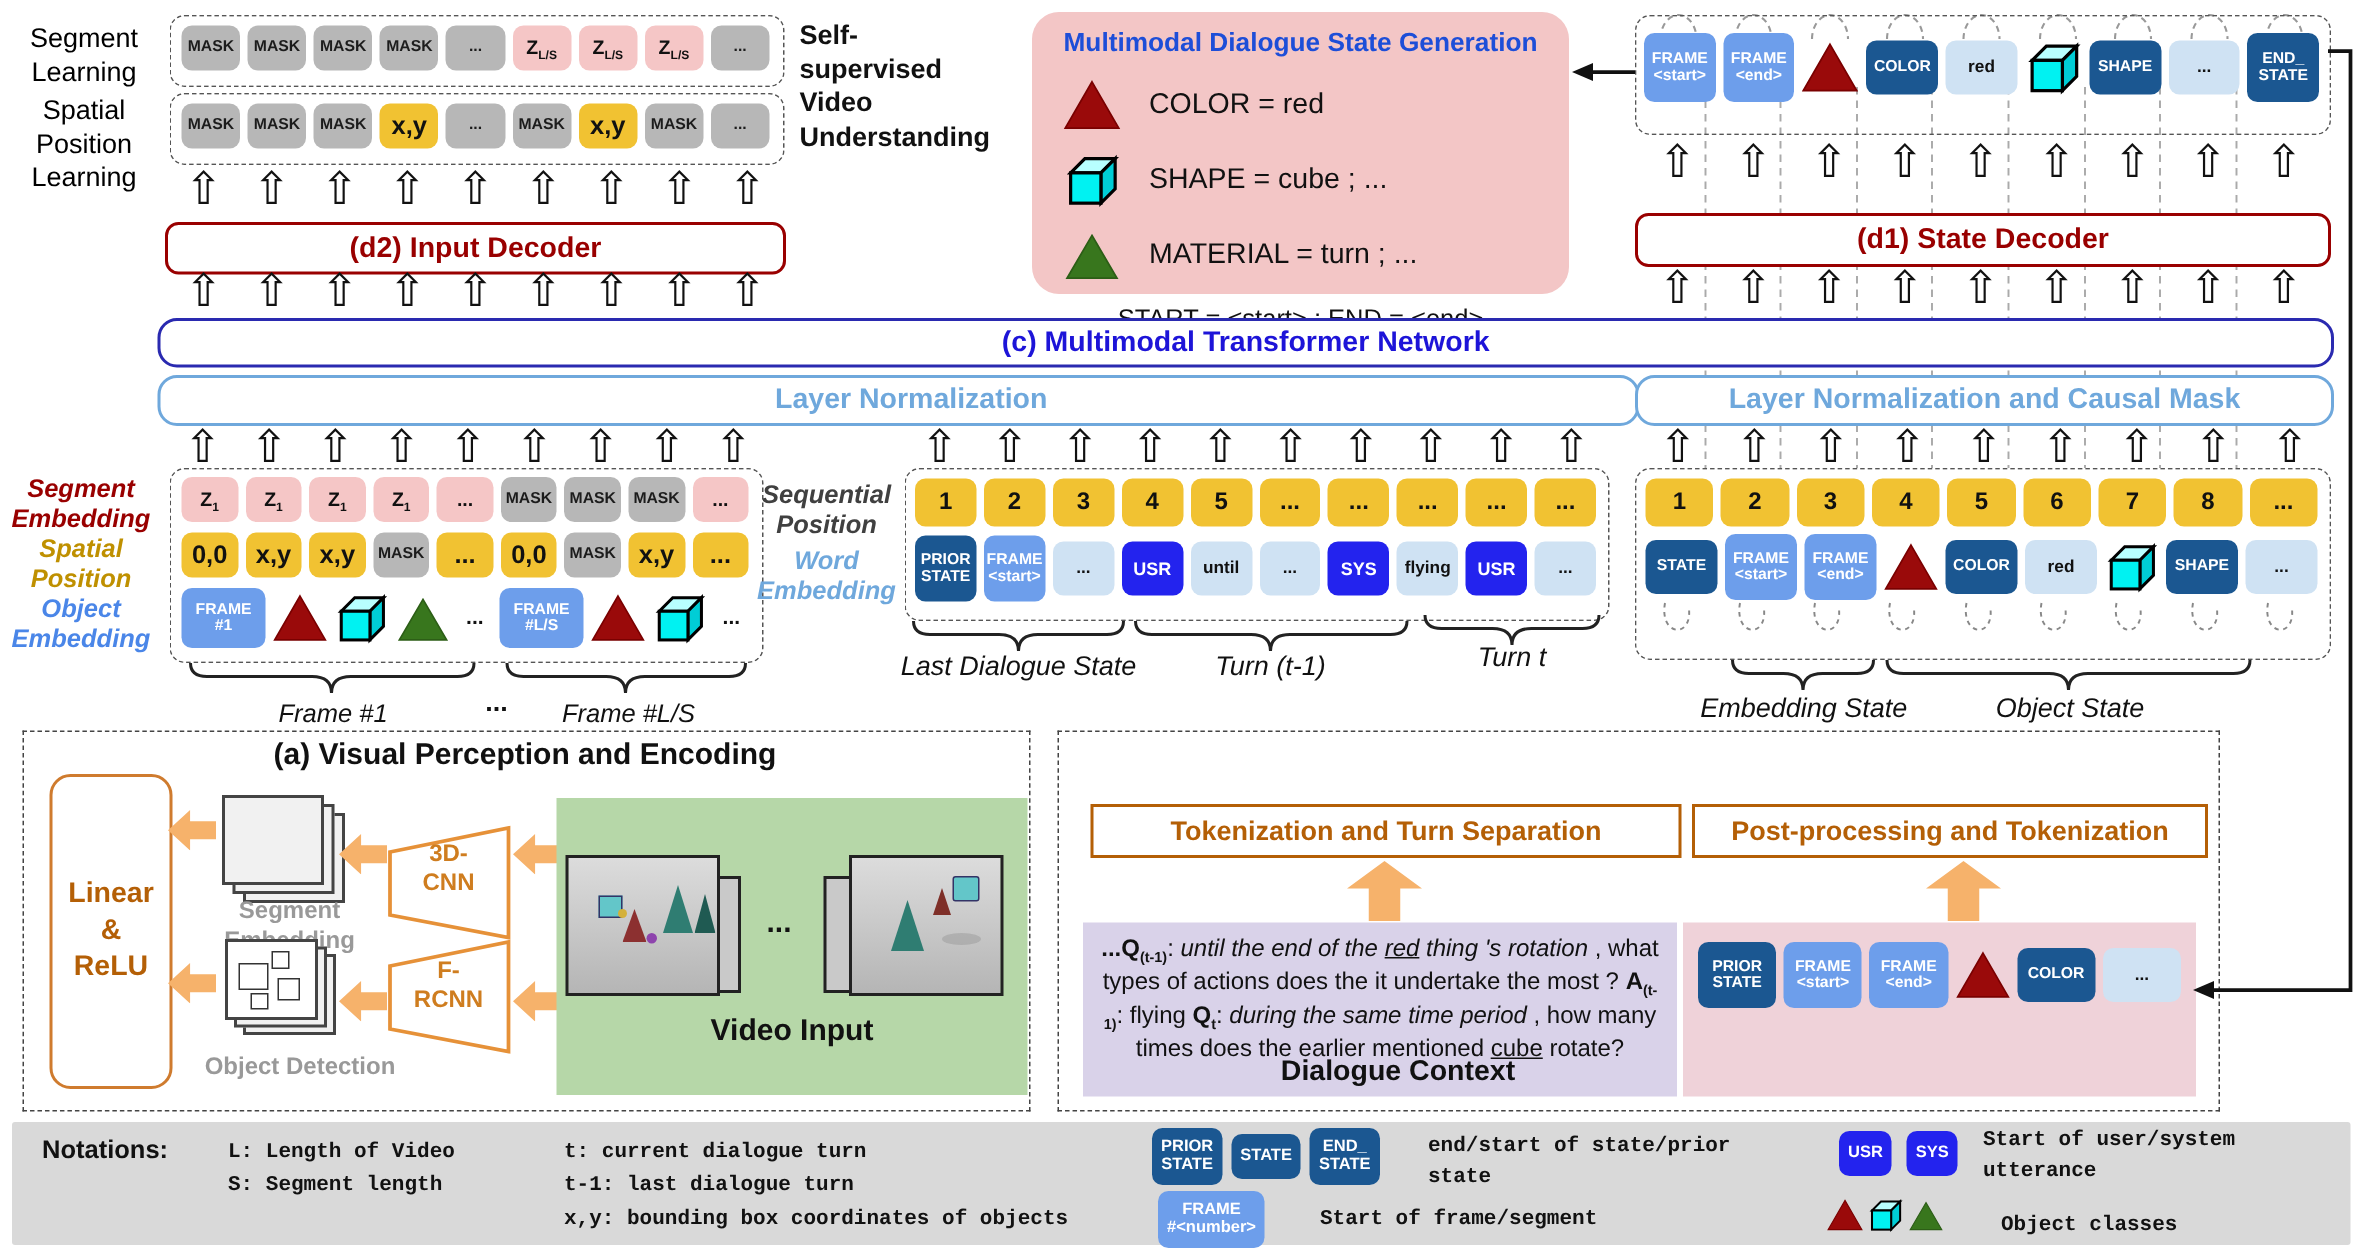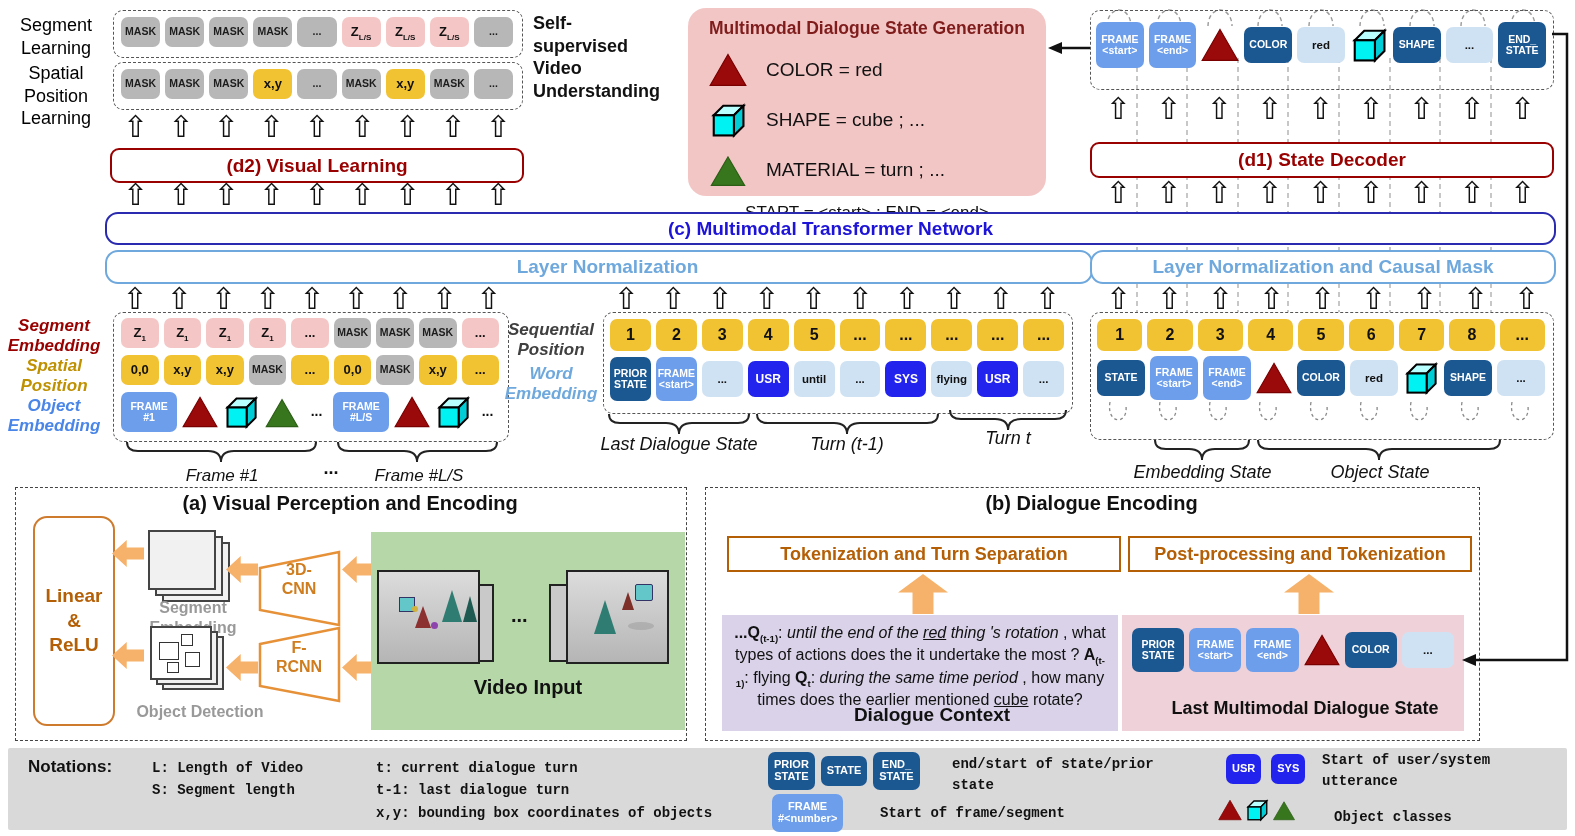--- a/index.html
+++ b/index.html
@@ -18,21 +18,21 @@
         display:flex;align-items:center;justify-content:center;font-weight:bold;font-size:19px;color:#1d14d8;}
   .lnbar{position:absolute;border:2px solid #6fa8dc;border-radius:13px;background:#fff;
          display:flex;align-items:center;justify-content:center;font-weight:bold;font-size:19px;color:#6fa8dc;}
   
   .trow{position:absolute;display:flex;gap:5px;align-items:center;}
   .tk{display:flex;flex-direction:column;align-items:center;justify-content:center;
       border-radius:7px;font-weight:bold;flex:1;min-width:0;line-height:1.08;height:30px;font-size:10.5px;}
   .tk sub{font-size:0.62em;line-height:0;}
   .tk.pink{background:#f5c6c6;color:#111;font-size:13px;}
   .tk.gray{background:#b7b7b7;color:#1c1c1c;}
-  .tk.yellow{background:#f1c232;color:#111;font-size:13px;}
+  .tk.yellow{background:#f1c232;color:#111;font-size:17px;}
   .tk.blue{background:#6d9eeb;color:#fff;}
   .tk.dark{background:#1b5791;color:#fff;}
   .tk.bright{background:#2323ee;color:#fff;font-size:12px;}
   .tk.light{background:#cfe2f3;color:#111;font-size:11.5px;}
   .tk.plain{background:none;color:#111;font-size:14px;flex:0.55;}
   .ticon{flex:0 0 34px;display:flex;align-items:center;justify-content:center;}
   .ticon svg{width:32px;height:32px;}
   .r-num .tk{font-size:16px;height:32px;}
   .r-word .tk{height:36px;}
   .r-word .tk.two{height:44px;}
@@ -45,21 +45,21 @@
   .r-tr .ticon svg{width:38px;height:38px;}
   
   .arow{position:absolute;display:flex;justify-content:space-around;align-items:center;}
   .ua{font-family:"DejaVu Sans",sans-serif;font-size:30px;line-height:1;color:#111;}
   
   .side-lbl{position:absolute;font-size:18px;line-height:1.25;text-align:center;color:#000;}
   .emb-lbl{position:absolute;font-size:17px;font-weight:bold;font-style:italic;line-height:1.15;text-align:center;}
   .brace-lbl{position:absolute;font-style:italic;font-size:18px;text-align:center;color:#111;}
   
   .sgbox{position:absolute;background:#f3c6c6;border-radius:18px;}
-  .sg-title{font-weight:bold;font-size:17.5px;text-align:center;margin-top:10px;color:#7f1d1d;}
+  .sg-title{font-weight:bold;font-size:17.5px;text-align:center;margin-top:10px;color:#1d4ed8;}
   .sg-item{display:flex;align-items:center;gap:18px;margin:12px 0 0 20px;font-size:19px;color:#111;}
   .sg-item svg{width:40px;height:38px;}
   .sg-footer{font-size:17px;text-align:center;margin-top:14px;color:#111;}
   
   .orounded{position:absolute;border:2.5px solid #cf7b2e;border-radius:14px;background:#fff;
             display:flex;align-items:center;justify-content:center;text-align:center;
             font-weight:bold;font-size:19px;color:#b45f06;line-height:1.3;}
   .stackf{position:absolute;width:64px;height:56px;background:#f1f1f1;border:2px solid #444;}
   .gray-lbl{position:absolute;color:#999;font-weight:bold;font-size:16px;text-align:center;line-height:1.25;}
   .trap-lbl{position:absolute;text-align:center;font-weight:bold;font-size:16px;color:#cf7d1f;line-height:1.2;}
@@ -191,21 +191,21 @@
         <span class="ua">⇧</span>
         <span class="ua">⇧</span>
         <span class="ua">⇧</span>
         <span class="ua">⇧</span>
         <span class="ua">⇧</span>
         <span class="ua">⇧</span>
         <span class="ua">⇧</span>
         <span class="ua">⇧</span>
       </div>
     <div class="redbar" style="left:110px;top:148px;width:410px;height:31px;">
-        <span>(d2) Visual Learning</span>
+        <span>(d2) Input Decoder</span>
       </div>
     <div class="arow" style="left:113px;top:180px;width:408px;">
         <span class="ua">⇧</span>
         <span class="ua">⇧</span>
         <span class="ua">⇧</span>
         <span class="ua">⇧</span>
         <span class="ua">⇧</span>
         <span class="ua">⇧</span>
         <span class="ua">⇧</span>
         <span class="ua">⇧</span>
@@ -562,21 +562,20 @@
       <div class="vframe" style="left:195px;top:38px;width:99px;height:90px;">
         <div class="cone" style="left:26px;top:28px;width:22px;height:34px;background:#2f7d72;"></div>
         <div class="cone" style="left:54px;top:20px;width:12px;height:18px;background:#7e2f28;"></div>
         <div class="abs" style="left:67px;top:12px;width:16px;height:15px;background:#63c6c9;border:1px solid #336;border-radius:2px;"></div>
         <div class="abs" style="left:60px;top:50px;width:26px;height:8px;border-radius:50%;background:#9a9a9a;opacity:.5;"></div>
       </div>
       <div class="abs ctr" style="left:0;top:144px;width:314px;font-size:20px;font-weight:bold;">Video Input</div>
     </div>
 
     <div class="panel" style="left:705px;top:487px;width:773px;height:252px;"></div>
-    <div class="abs ctr" style="left:705px;top:492px;width:773px;font-size:20px;font-weight:bold;">(b) Dialogue Encoding</div>
 
     <div class="obox" style="left:727px;top:536px;width:390px;height:32px;">
         <span>Tokenization and Turn Separation</span>
       </div>
     <div class="obox" style="left:1128px;top:536px;width:340px;height:32px;">
         <span>Post-processing and Tokenization</span>
       </div>
 
     <div class="oarrow-up" style="left:898px;top:574px;width:50px;height:40px;"></div>
     <div class="oarrow-up" style="left:1284px;top:574px;width:50px;height:40px;"></div>
@@ -601,21 +600,20 @@
             <span>&lt;end&gt;</span>
           </span>
           <span class="ticon">
             <svg viewBox="0 0 32 32">
               <use href="#ic-tri-red"></use>
             </svg>
           </span>
           <span class="tk dark">COLOR</span>
           <span class="tk light">...</span>
         </div>
-      <div class="ctx-lbl" style="bottom:12px;font-size:18px;">Last Multimodal Dialogue State</div>
     </div>
 
     <div class="nbar" style="left:8px;top:748px;width:1559px;height:82px;border-radius:2px;"></div>
     <div class="abs" style="left:28px;top:757px;font-size:17px;font-weight:bold;">Notations:</div>
     <div class="abs mono ml" style="left:152px;top:757px;">L: Length of Video
 S: Segment length</div>
     <div class="abs mono ml" style="left:376px;top:757px;">t: current dialogue turn
 t-1: last dialogue turn
 x,y: bounding box coordinates of objects</div>
 

